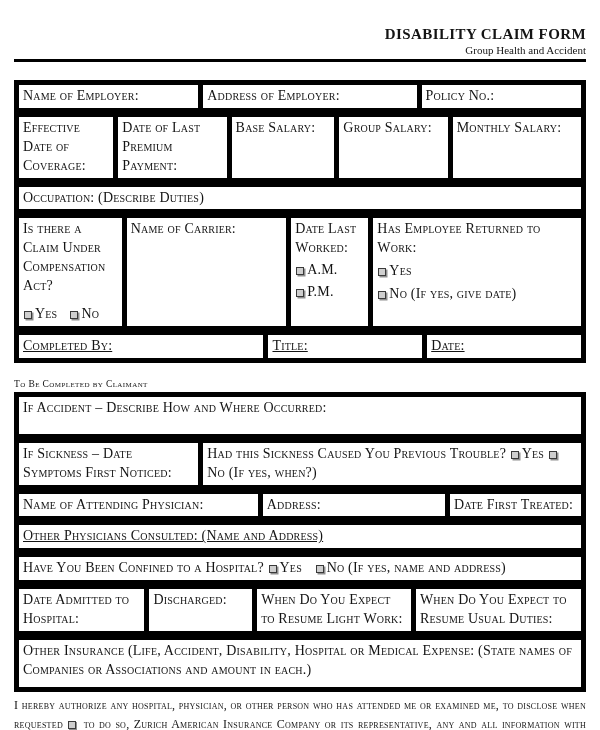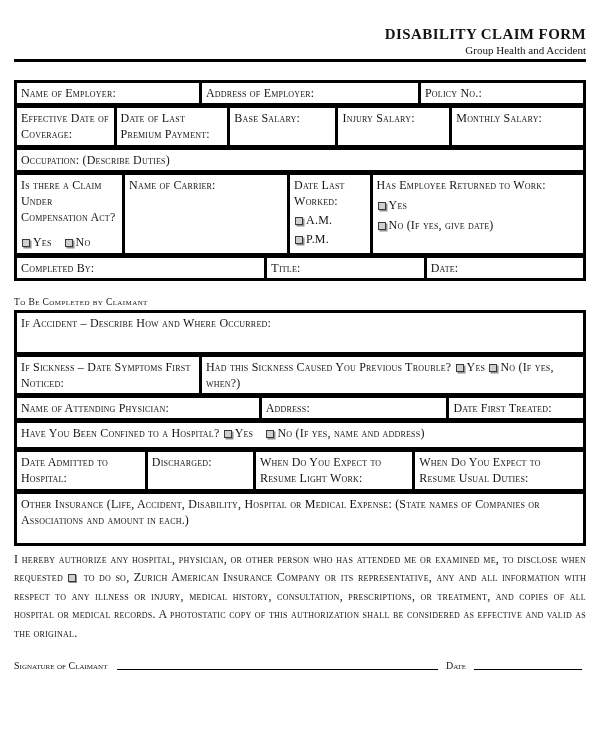--- a/index.html
+++ b/index.html
@@ -19,34 +19,34 @@
   .hdr .subtitle { font-size: 11px; margin-top: 1px; }
   .rule { border-top: 3px solid #000; margin-top: 3px; }
 
   .gap-a { height: 18px; }
   .gap-b { height: 16px; }
 
   
   table.row { width: 100%; border-collapse: collapse; table-layout: fixed; }
   table.row + table.row { margin-top: -1px; }
   td {
-    border: 3px solid #000000;
+    border: 5px solid #000000;
     vertical-align: top;
     padding: 2px 4px;
-    font-size: 12px;
+    font-size: 14px;
     line-height: 1.35;
     letter-spacing: 0.2px;
   }
   .lbl { font-variant: small-caps; }
 
   .h14 td { height: 19px; }
   .h12 td { height: 17px; }
   .h24 td { height: 30px; }
   .h52 td { height: 58px; }
-  .h11 td { height: 16px; }
+  .h11 td { height: 16px; text-decoration: underline; }
   .h34 td { height: 40px; }
   .h30t td { height: 42px; }
   .h22 td { height: 27px; }
   .h36 td { height: 37px; margin-left: 30px; }
   .h46 td { height: 52px; }
 
   
   .sect-head { font-size: 9.5px; font-variant: small-caps; letter-spacing: 0.4px; margin-bottom: 3px; }
 
   
@@ -105,21 +105,21 @@
     </table>
 
 
 
   <table class="row h24">
       <tbody>
         <tr>
     <td style="width:17.5%"><span class="lbl">Effective Date of Coverage:</span></td>
     <td style="width:20%"><span class="lbl">Date of Last Premium Payment:</span></td>
     <td style="width:19%"><span class="lbl">Base Salary:</span></td>
-    <td style="width:20%"><span class="lbl">Injury Salary:</span></td>
+    <td style="width:20%"><span class="lbl">Group Salary:</span></td>
     <td><span class="lbl">Monthly Salary:</span></td>
   </tr>
       </tbody>
     </table>
 
   <table class="row h12">
       <tbody>
         <tr>
     <td><span class="lbl">Occupation: (Describe Duties)</span></td>
   </tr>
@@ -189,20 +189,27 @@
   <table class="row h12">
       <tbody>
         <tr>
     <td style="width:43%"><span class="lbl">Name of Attending Physician:</span></td>
     <td style="width:33%"><span class="lbl">Address:</span></td>
     <td><span class="lbl">Date First Treated:</span></td>
   </tr>
       </tbody>
     </table>
 
+  <table class="row h11">
+      <tbody>
+        <tr>
+    <td><span class="lbl">Other Physicians Consulted: (Name and Address)</span></td>
+  </tr>
+      </tbody>
+    </table>
 
   <table class="row h22">
       <tbody>
         <tr>
     <td>
       <span class="lbl">Have You Been Confined to a Hospital?</span>
       <span class="cb"></span><span class="lbl">Yes</span>
       <span class="cb" style="margin-left:10px"></span><span class="lbl">No (If yes, name and address)</span>
     </td>
   </tr>

